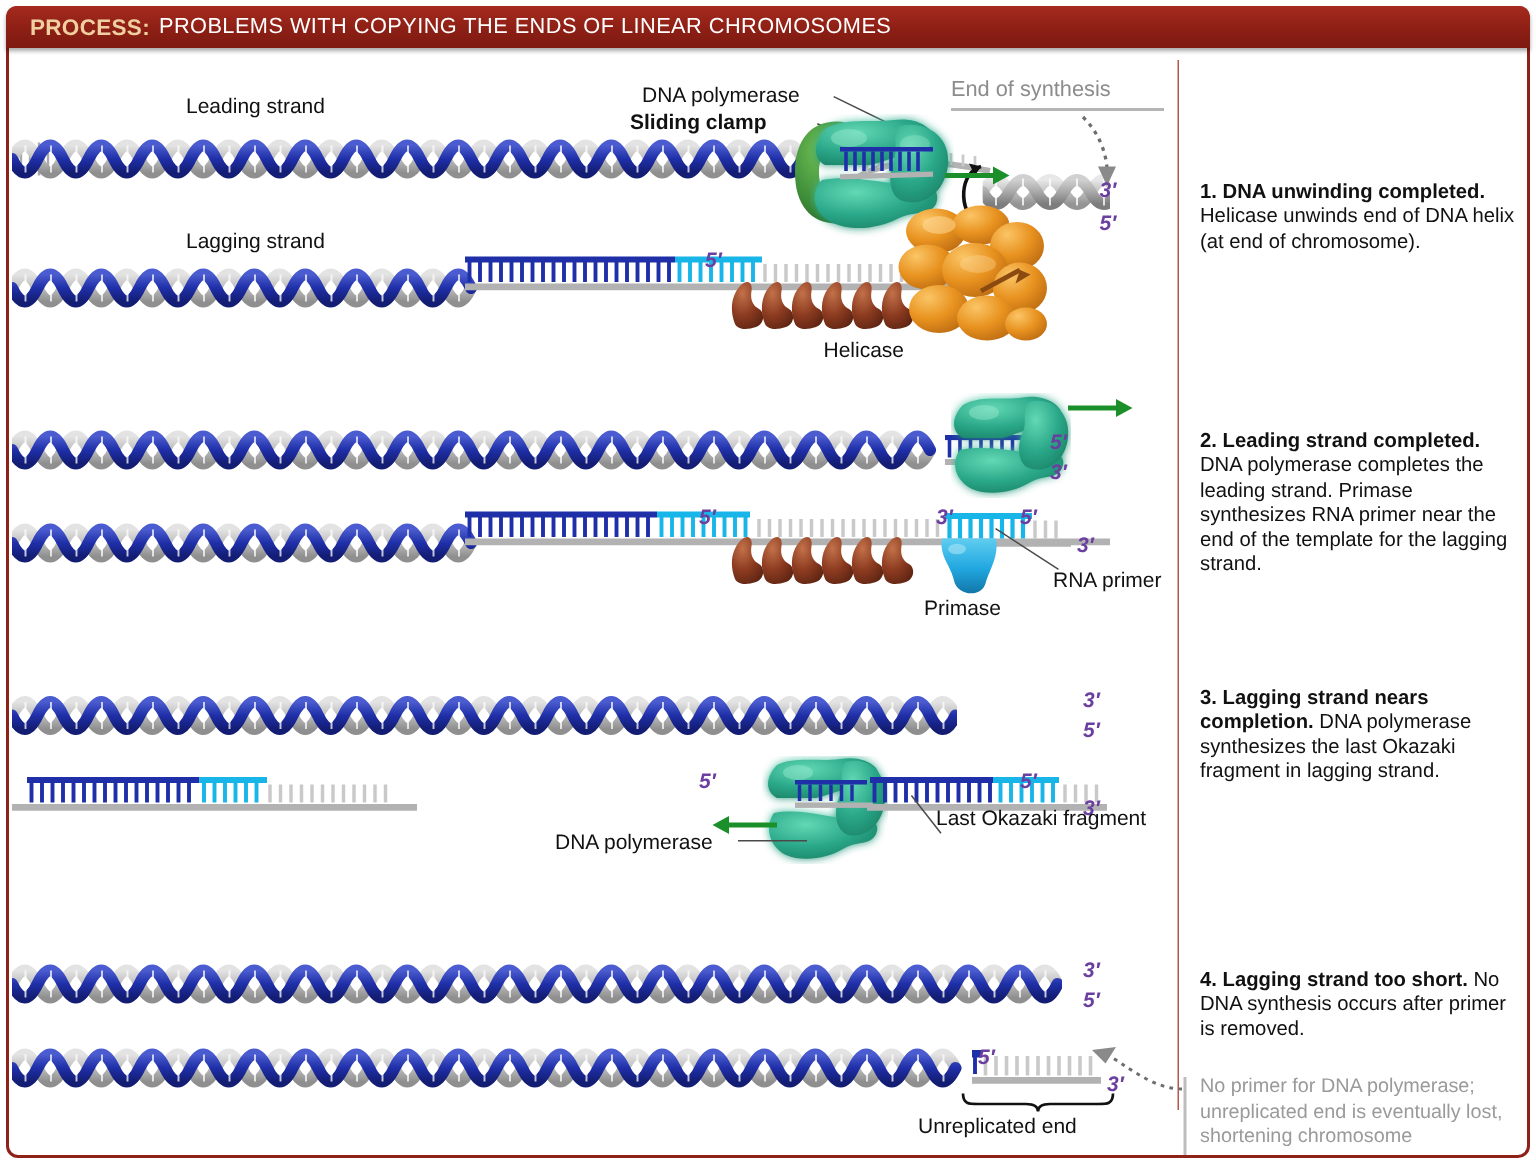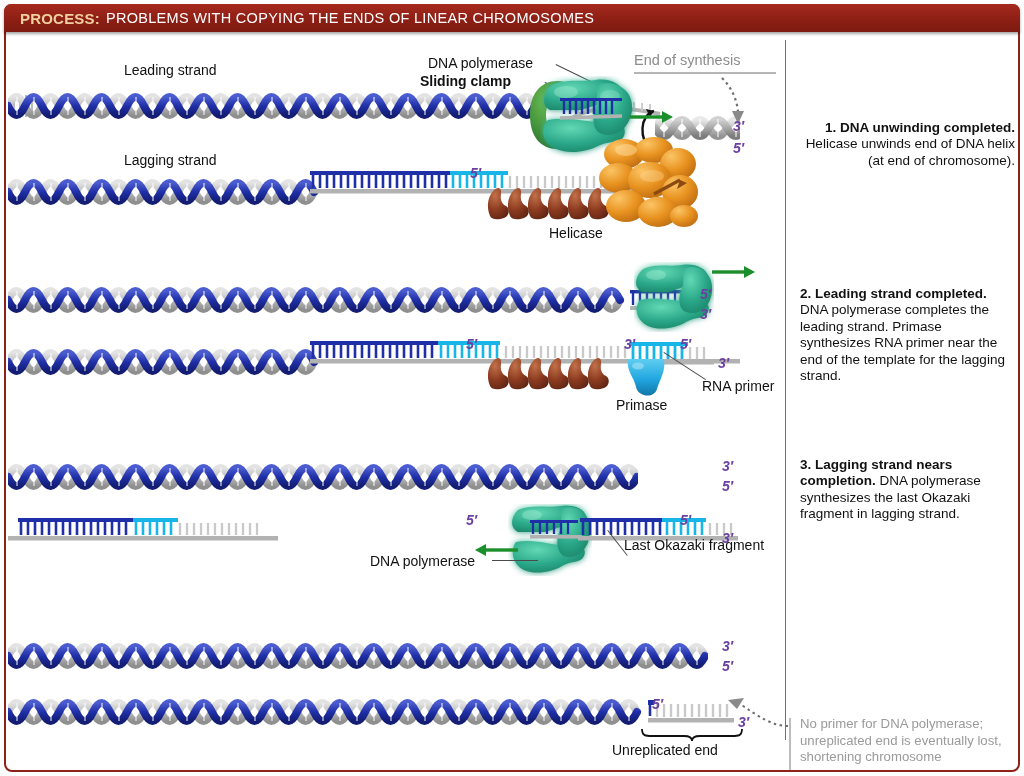--- a/index.html
+++ b/index.html
@@ -66,38 +66,43 @@
 
   <div class="frame"></div>
 
   <div class="banner">
     <span class="process">PROCESS:</span>
     <span class="btitle">PROBLEMS WITH COPYING THE ENDS OF LINEAR CHROMOSOMES</span>
   </div>
 
   <div class="divider"></div>
 
-  <div class="step-text" style="top:120px;text-align:right;">
+  <div class="step-text" style="top:120px;">
     <b><span>1.</span>
        <span>DNA unwinding completed.</span></b>
     <span>Helicase unwinds end of DNA helix (at end of chromosome).</span>
   </div>
 
   <div class="step-text" style="top:286px;">
     <b><span>2.</span>
        <span>Leading strand completed.</span></b>
     <span>DNA polymerase completes the leading strand. Primase synthesizes RNA primer near the end of the template for the lagging strand.</span>
   </div>
 
   <div class="step-text" style="top:457px;">
     <b><span>3.</span>
        <span>Lagging strand nears completion.</span></b>
     <span>DNA polymerase synthesizes the last Okazaki fragment in lagging strand.</span>
   </div>
 
+  <div class="step-text" style="top:645px;">
+    <b><span>4.</span>
+       <span>Lagging strand too short.</span></b>
+    <span>No DNA synthesis occurs after primer is removed.</span>
+  </div>
 
   <div class="gray-note-bar" style="top:718px;height:52px;"></div>
   <div class="gray-note" style="top:716px;">No primer for DNA polymerase; unreplicated end is eventually lost, shortening chromosome</div>
 
   <div class="lbl" style="left:124px;top:62px;">Leading strand</div>
 
   <div class="helix" style="left:8px;top:84px;width:530px;">
     <svg width="530" height="44" viewBox="0 0 530 44">
       <defs>
         <linearGradient id="gblue" x1="0" y1="0" x2="0" y2="1">

